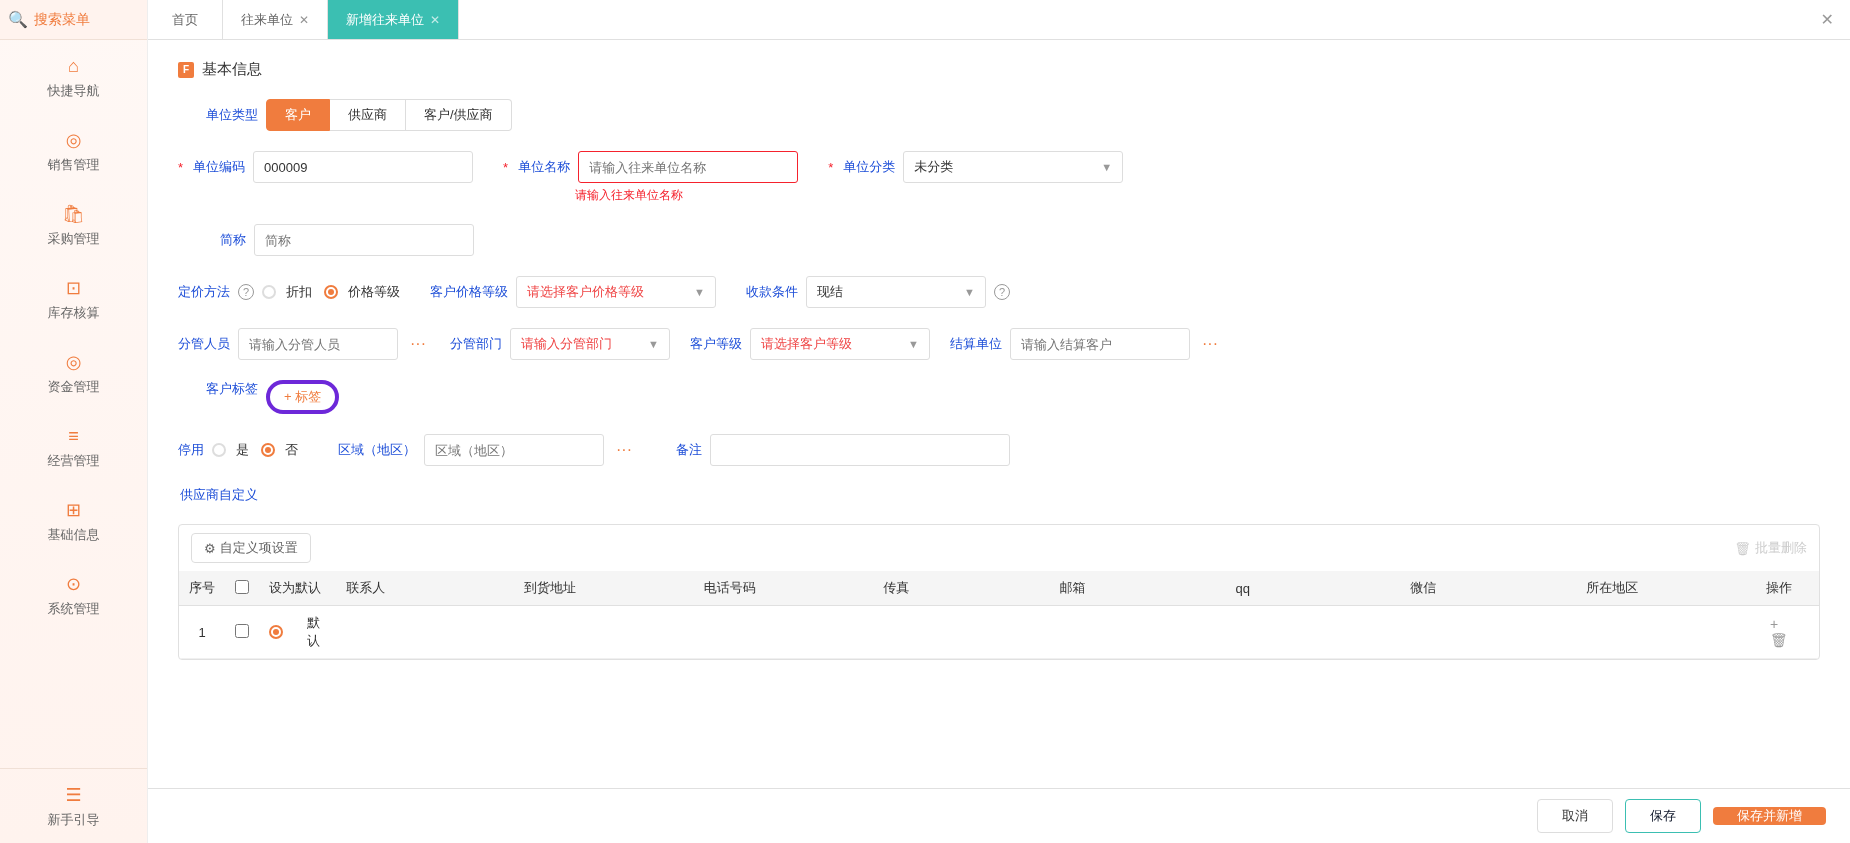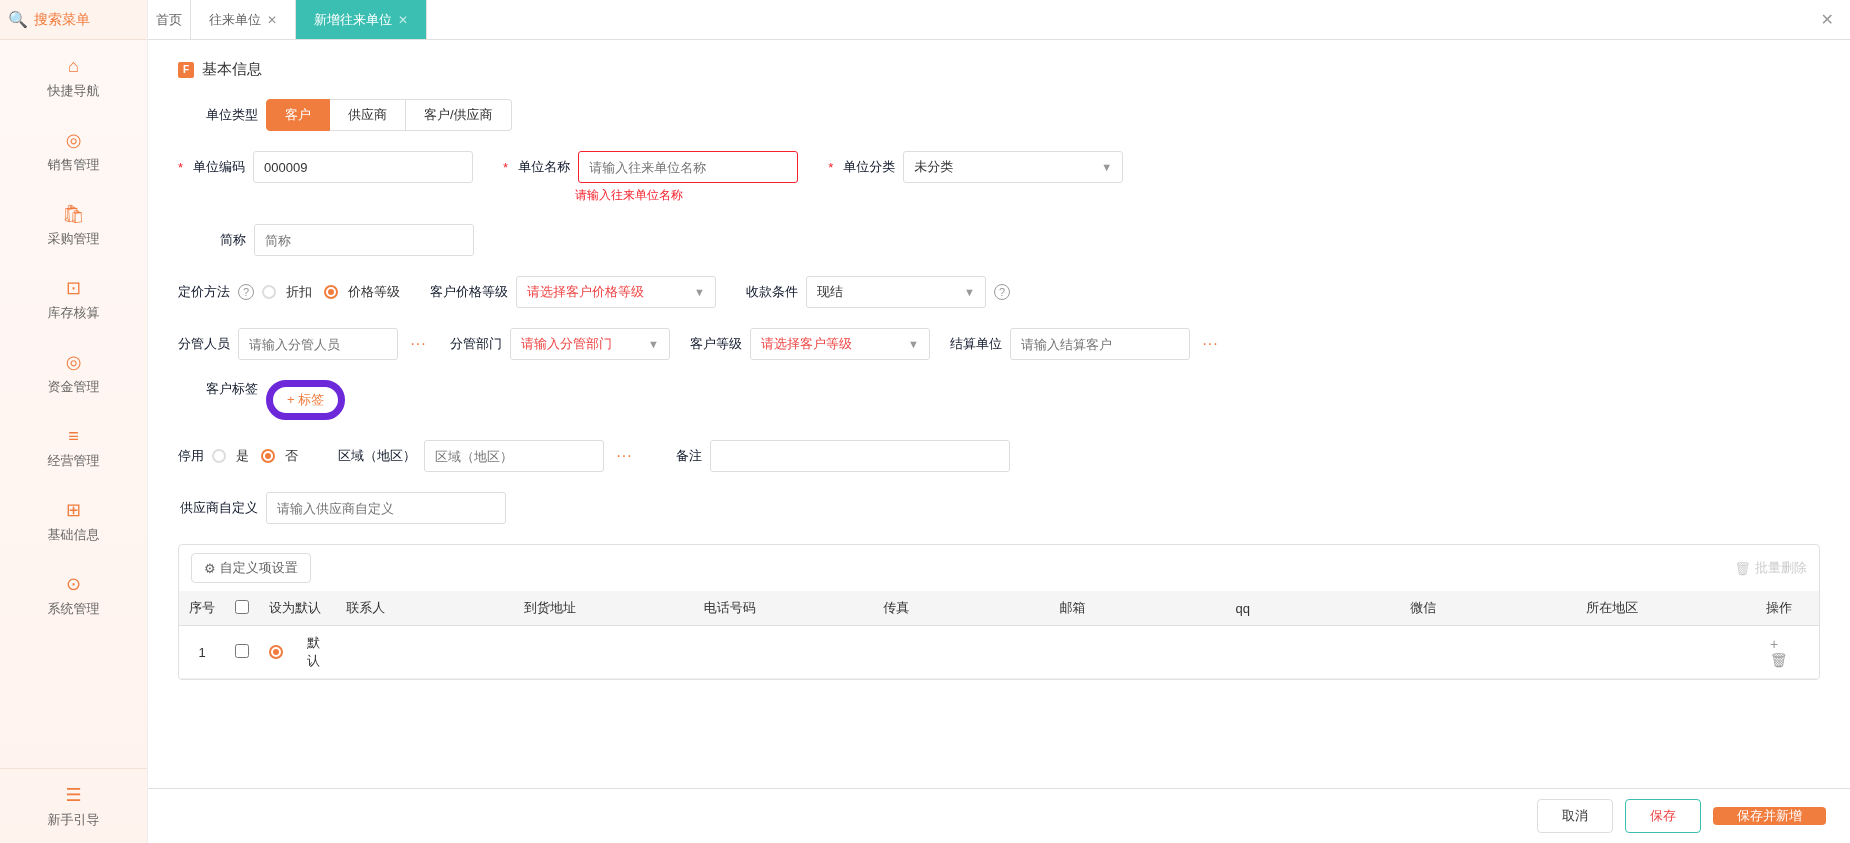--- a/index.html
+++ b/index.html
@@ -66,21 +66,21 @@
       display: flex;
       align-items: center;
       padding: 0 18px;
       cursor: pointer;
       color: #666;
       border-right: 1px solid #e0e0e0;
       gap: 6px;
       font-size: 13px;
       white-space: nowrap;
     }
-    .tab:first-child { padding: 0 8px; }
+    .tab:first-child { padding: 0 24px; }
     .tab.active {
       background: #3bbfb2;
       color: #fff;
     }
     .tab .close-icon {
       font-size: 12px;
       color: inherit;
       opacity: 0.7;
     }
     .tab.active .close-icon { color: #fff; }
@@ -124,21 +124,21 @@
 
     
     .form-row {
       display: flex;
       align-items: flex-start;
       margin-bottom: 20px;
       flex-wrap: wrap;
       gap: 8px 0;
     }
     .form-label {
-      color: #0f172a;
+      color: #1d4ed8;
       white-space: nowrap;
       min-width: fit-content;
     }
     .required-star { color: #f5222d; margin-right: 2px; }
 
     
     .unit-type-group {
       display: flex;
       gap: 0;
     }
@@ -210,21 +210,21 @@
       background: #f07c3e;
     }
     .radio-label { color: #333; }
     .field-group { display: flex; align-items: center; gap: 8px; }
 
     
     .tag-btn {
       display: flex;
       align-items: center;
       gap: 4px;
-      border: 7px solid #6d28d9;
+      border: 4px solid #6d28d9;
       border-radius: 20px;
       padding: 4px 14px;
       color: #f07c3e;
       cursor: pointer;
       font-size: 13px;
       background: #fff;
     }
 
     
     .dots-btn {
@@ -330,21 +330,21 @@
       background: #fff;
       color: #333;
       cursor: pointer;
       font-size: 13px;
     }
     .btn-save {
       padding: 7px 24px;
       border: 1px solid #3bbfb2;
       border-radius: 4px;
       background: #fff;
-      color: #ef4444;
+      color: #0f172a;
       cursor: pointer;
       font-size: 13px;
     }
     .btn-save-new {
       padding: 0 24px;
       border: none;
       border-radius: 4px;
       background: #f07c3e;
       color: #fff;
       cursor: pointer;
@@ -560,21 +560,20 @@
         <span class="dots-btn">···</span>
       </div>
       <div class="field-group">
         <span class="form-label">备注</span>
         <input class="form-input" style="width: 300px;" type="text">
       </div>
     </div>
 
     <div class="form-row" style="align-items:center; margin-top:8px;">
       <span class="form-label" style="min-width:80px; text-align:right; margin-right:8px;">供应商自定义</span>
-      <input class="form-input" style="width: 240px;" type="text" placeholder="请输入供应商自定义">
     </div>
 
     <div class="table-section">
       <div class="table-toolbar">
         <button class="custom-settings-btn">
           <span>⚙</span>
           <span>自定义项设置</span>
         </button>
         <div class="batch-delete-btn">
           <span>🗑</span>

